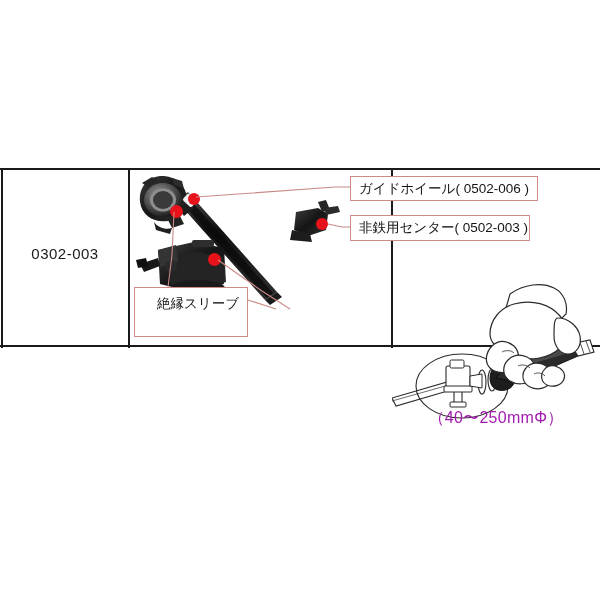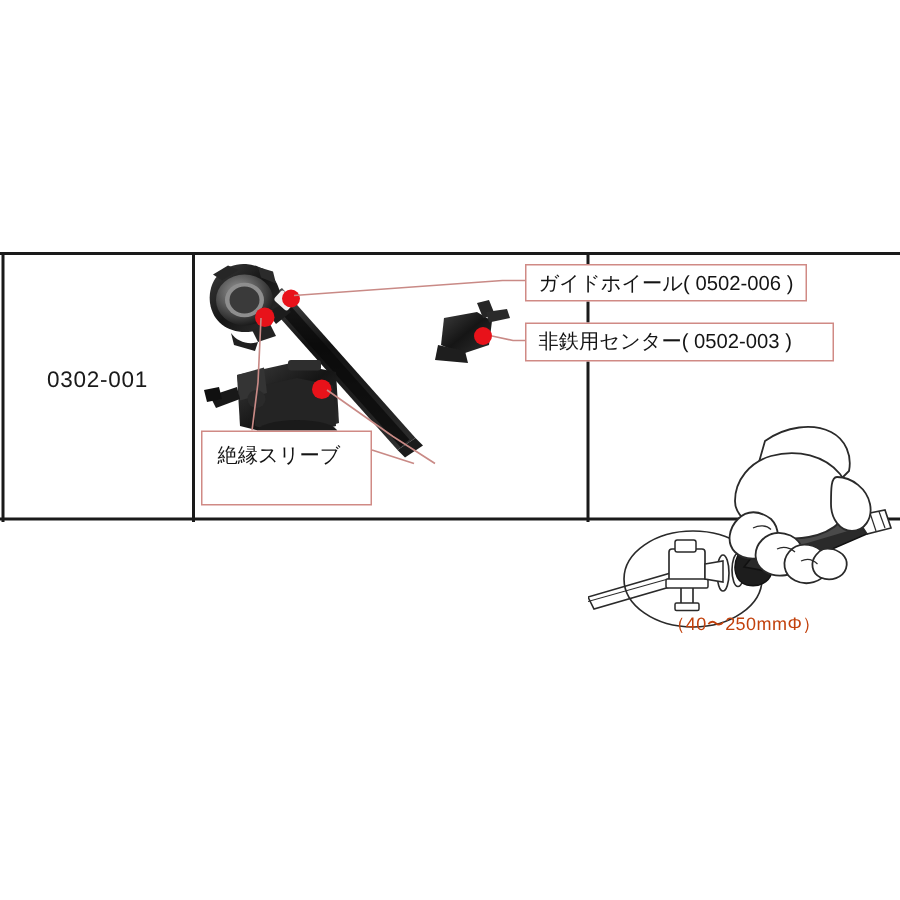--- a/index.html
+++ b/index.html
@@ -50,26 +50,26 @@
     color: #141414;
     font-size: 13.5px;
     line-height: 1.45;
     display: flex;
     align-items: center;
     padding: 0 8px;
     white-space: nowrap;
   }
   .callout.two-line {
     display: block;
-    padding: 6px 10px;
+    padding: 6px 22px;
   }
   .callout .ln { display: block; }
 
   #callout-guide-wheel  { left: 350px; top: 176px; width: 188px; height: 25px; }
-  #callout-nonferrous   { left: 350px; top: 215px; width: 206px; height: 26px; }
+  #callout-nonferrous   { left: 350px; top: 215px; width: 180px; height: 26px; }
   #callout-magnet       { left: 256px; top: 309px; width: 252px; height: 26px; }
   #callout-sleeve       { left: 134px; top: 287px; width: 114px; height: 50px; }
 
   
   .dot {
     position: absolute;
     border-radius: 50%;
     background: #e8121a;
   }
 
@@ -80,22 +80,22 @@
     top: 282px;
     width: 208px;
     height: 150px;
   }
   #size-caption {
     position: absolute;
     left: 406px;
     top: 408px;
     width: 180px;
     text-align: center;
-    font-size: 12px;
-    color: #c2410c;
+    font-size: 16px;
+    color: #a21caf;
     letter-spacing: 0.3px;
   }
 
   
   #tool-art {
     position: absolute;
     left: 132px;
     top: 172px;
     width: 260px;
     height: 145px;
@@ -105,21 +105,21 @@
 <body>
 
 <div id="page">
 
   <div class="frame-line frame-top"></div>
   <div class="frame-line frame-bottom"></div>
   <div class="frame-line frame-v-left"></div>
   <div class="frame-line frame-v-mid"></div>
   <div class="frame-line frame-v-right"></div>
 
-  <div class="part-code">0302-001</div>
+  <div class="part-code">0302-003</div>
 
   <svg id="tool-art" viewBox="0 0 260 145">
     <defs>
       <linearGradient id="rodGrad" x1="0" y1="0" x2="0" y2="1">
         <stop offset="0%" stop-color="#4a4a4a"></stop>
         <stop offset="35%" stop-color="#111111"></stop>
         <stop offset="100%" stop-color="#2e2e2e"></stop>
       </linearGradient>
       <radialGradient id="lensGrad" cx="40%" cy="35%" r="70%">
         <stop offset="0%" stop-color="#9a9a9a"></stop>

